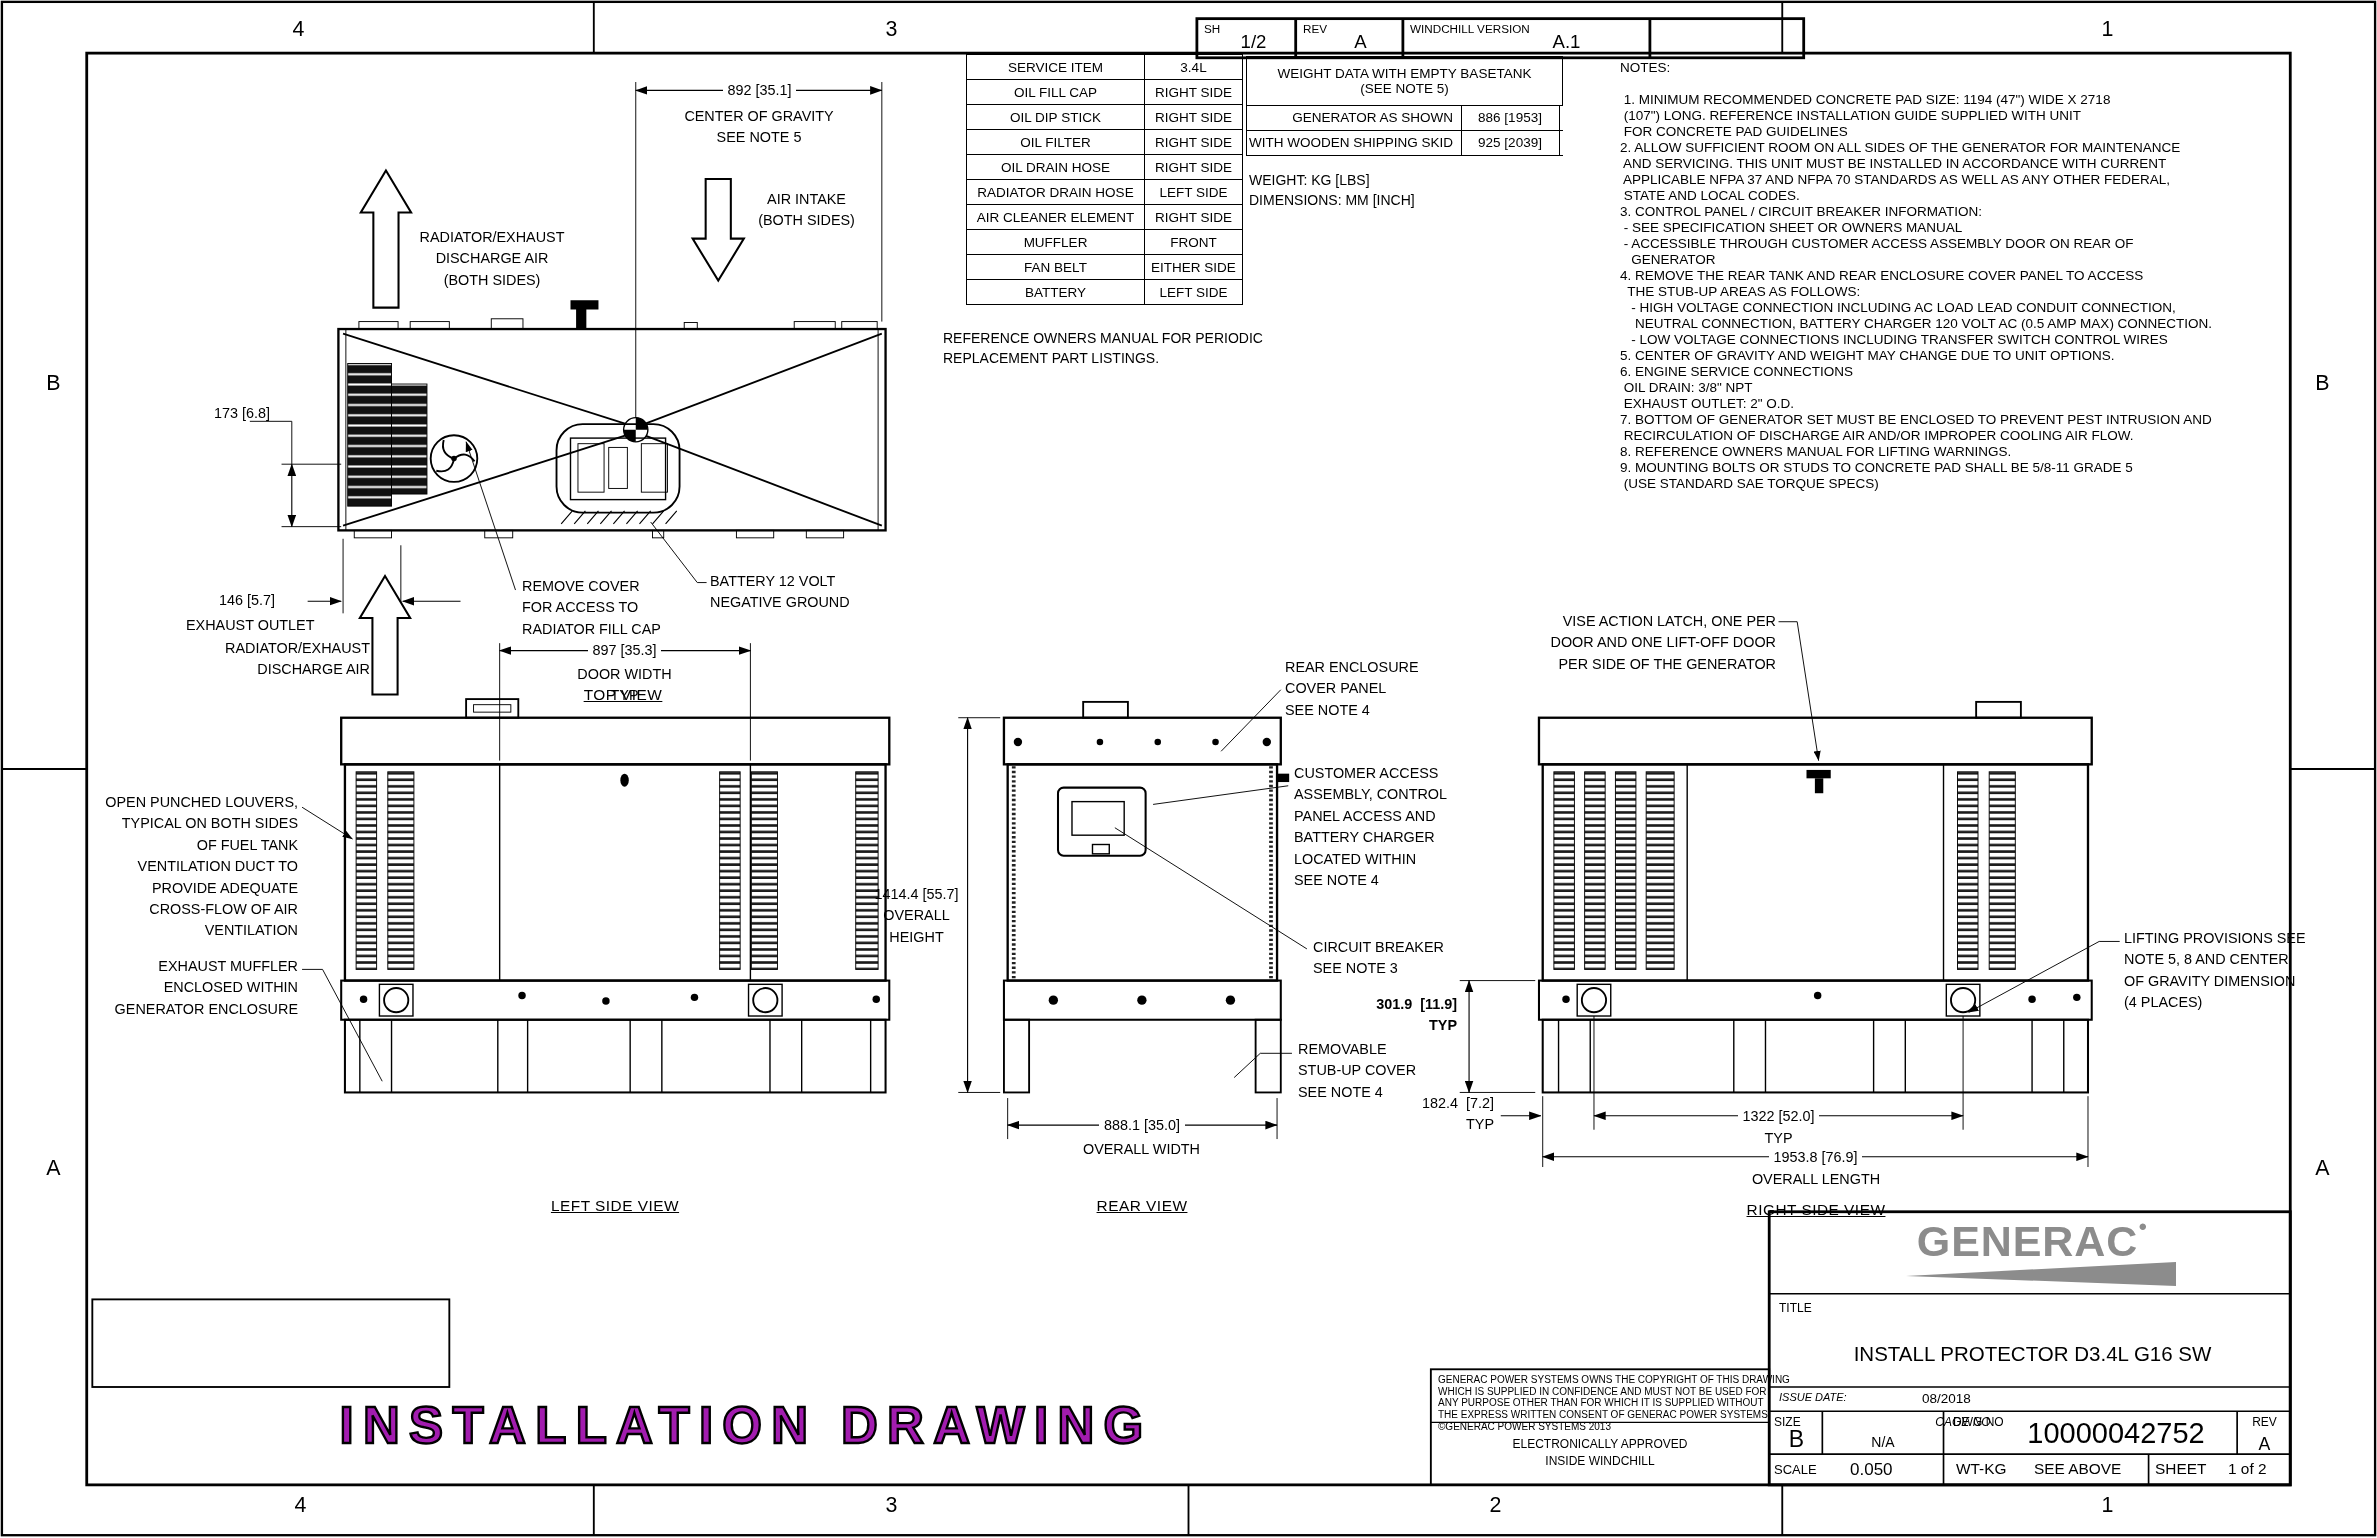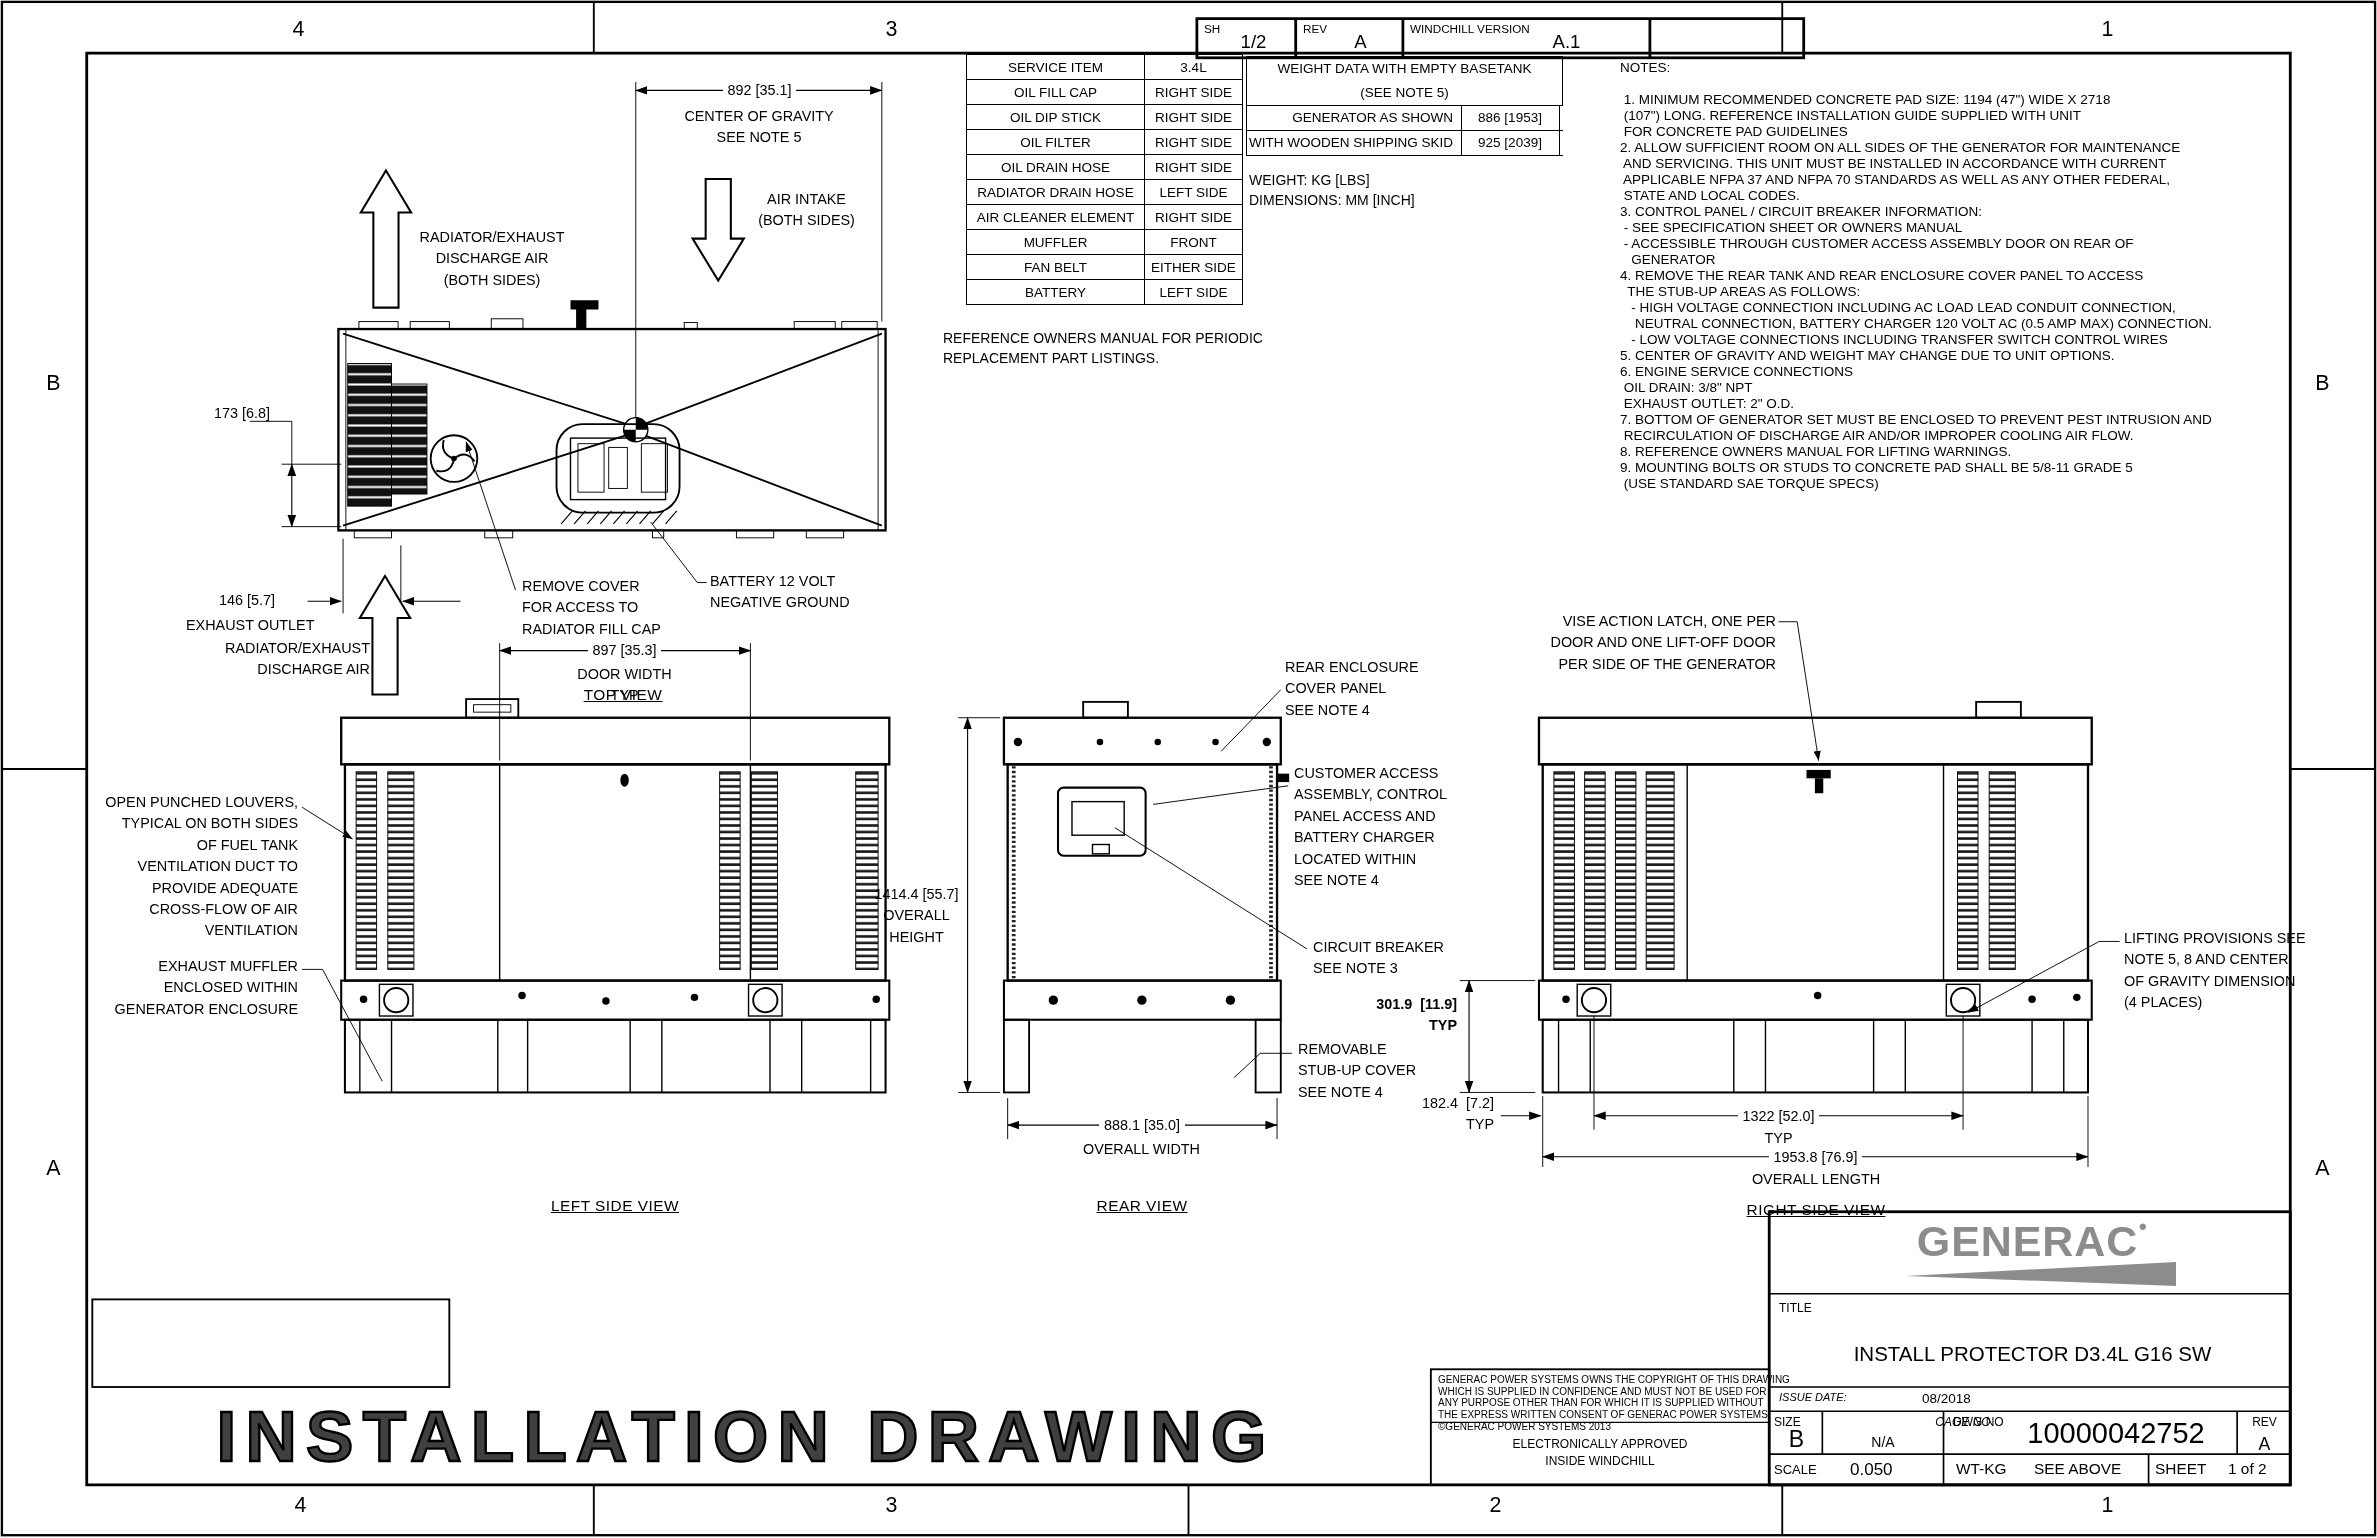--- a/index.html
+++ b/index.html
@@ -10,28 +10,28 @@
   .r{text-align:right;}
   .ann{font-size:14.4px;line-height:21.4px;}
   .annsm{font-size:14px;line-height:20px;}
   .dimtxt{background:#fff;padding:0 4.7px;font-size:14.4px;line-height:18.6px;display:inline-block;}
   .viewlbl{font-size:15.4px;text-decoration:underline;letter-spacing:0.5px;}
   .zone{font-size:21.4px;}
   .ribbon-sm{font-size:11.7px;}
   .ribbon-lg{font-size:18.6px;}
   table.svc{border-collapse:collapse;width:277px;}
   table.svc td{border:1.5px solid #000;height:24px;text-align:center;font-size:13.5px;padding:0;}
-  .wt-head{border:1.9px solid #000;height:48px;display:flex;align-items:center;justify-content:center;font-size:13.5px;line-height:24px;}
+  .wt-head{border:1.9px solid #000;height:48px;display:flex;align-items:center;justify-content:center;font-size:13.5px;line-height:15px;}
   .wt-row{display:flex;border-left:1.5px solid #000;border-bottom:1.5px solid #000;}
   .wt-row .lab{width:206px;border-right:1.5px solid #000;text-align:right;padding-right:7.5px;font-size:13.5px;line-height:24px;height:24px;}
   .wt-row .val{width:97px;text-align:center;font-size:13.5px;line-height:24px;height:24px;border-right:1.5px solid #000;}
   .notes{font-size:13.5px;line-height:16px;}
   .graynote{color:#6b6b6b;font-size:15px;line-height:21.4px;}
   .copyright{font-size:10px;line-height:11.7px;}
-  .watermark{font-size:71px;font-weight:bold;letter-spacing:9.3px;color:#404040;-webkit-text-stroke:2.4px #000;white-space:nowrap;}
+  .watermark{font-size:51px;font-weight:bold;letter-spacing:9.3px;color:#a21caf;-webkit-text-stroke:2.4px #000;white-space:nowrap;}
   .brand{font-size:43px;font-weight:bold;letter-spacing:0.9px;color:#8c8c8c;}
   .tb-lab{font-size:12px;}
   svg{position:absolute;left:0;top:0;}
 </style>
 </head>
 <body>
 
 <div id="page">
 
 <svg width="2377" height="1538" viewBox="0 0 2550 1650">

